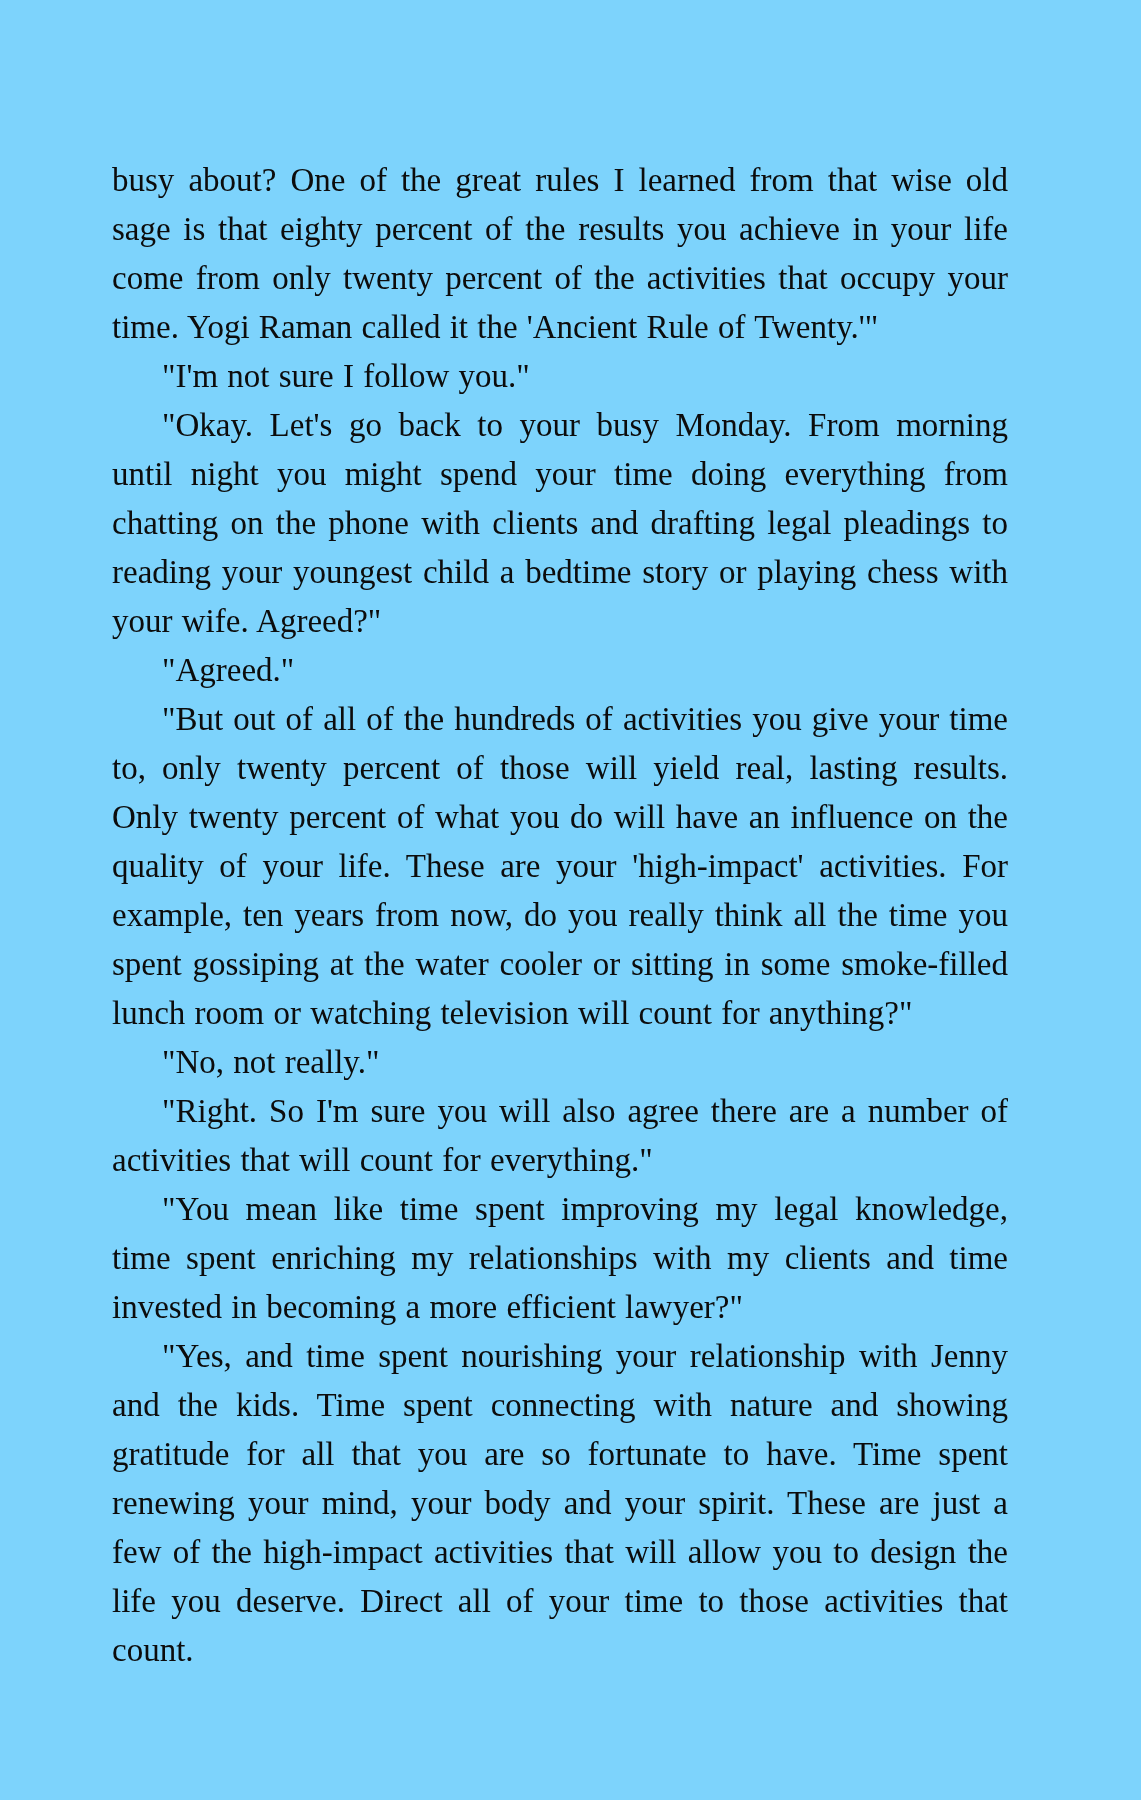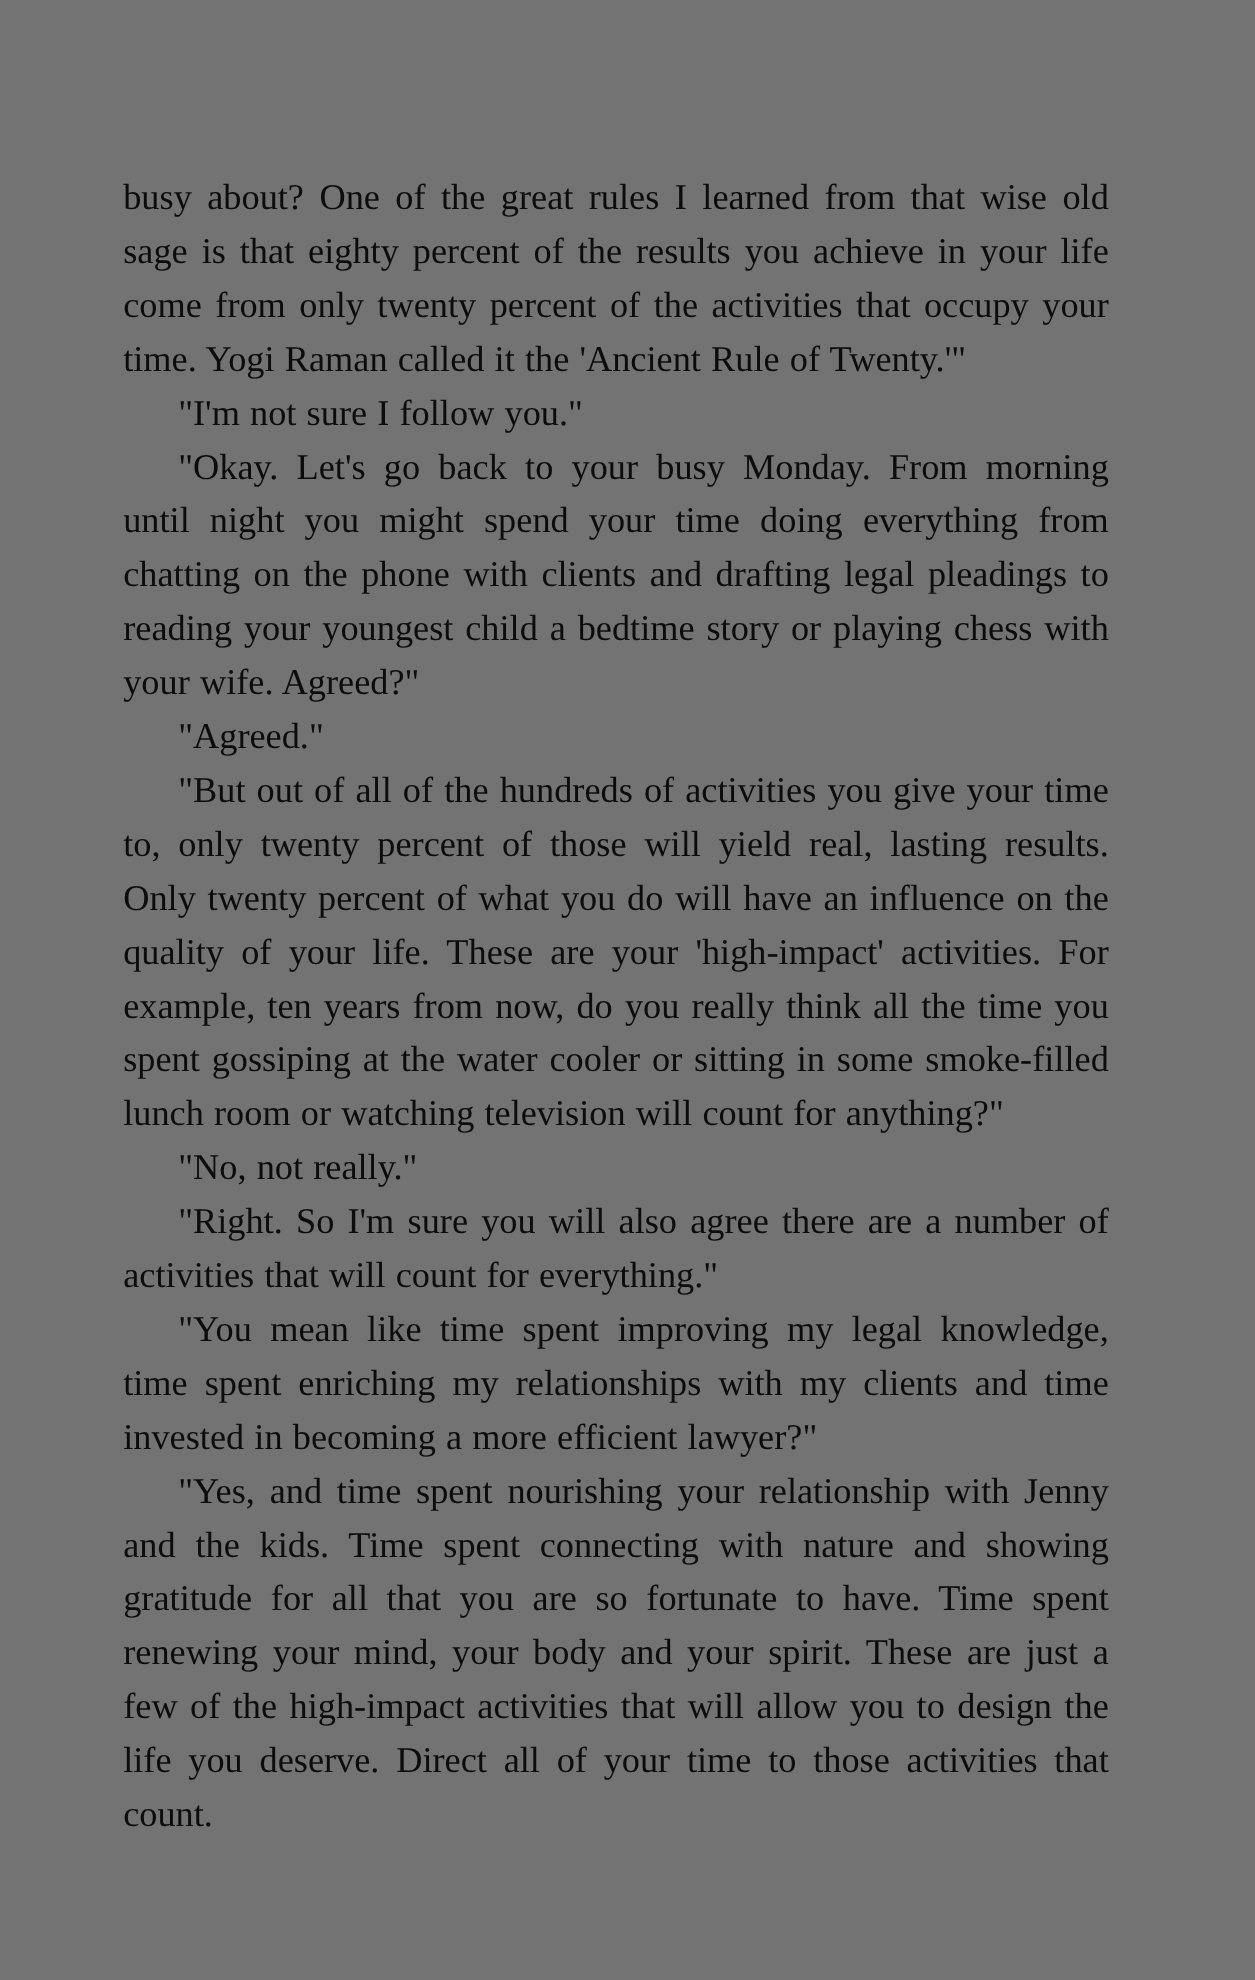--- a/index.html
+++ b/index.html
@@ -4,21 +4,21 @@
 <style>
   html, body {
     margin: 0;
     padding: 0;
     background: #ffffff;
   }
   .page {
     position: relative;
     width: 1141px;
     height: 1800px;
-    background: #737373;
+    background: #7dd3fc;
     overflow: hidden;
     font-family: "Liberation Serif", "DejaVu Serif", serif;
     color: #0c0c0c;
   }
   .text-block {
     position: absolute;
     left: 112px;
     top: 156px;
     width: 896px;
   }

